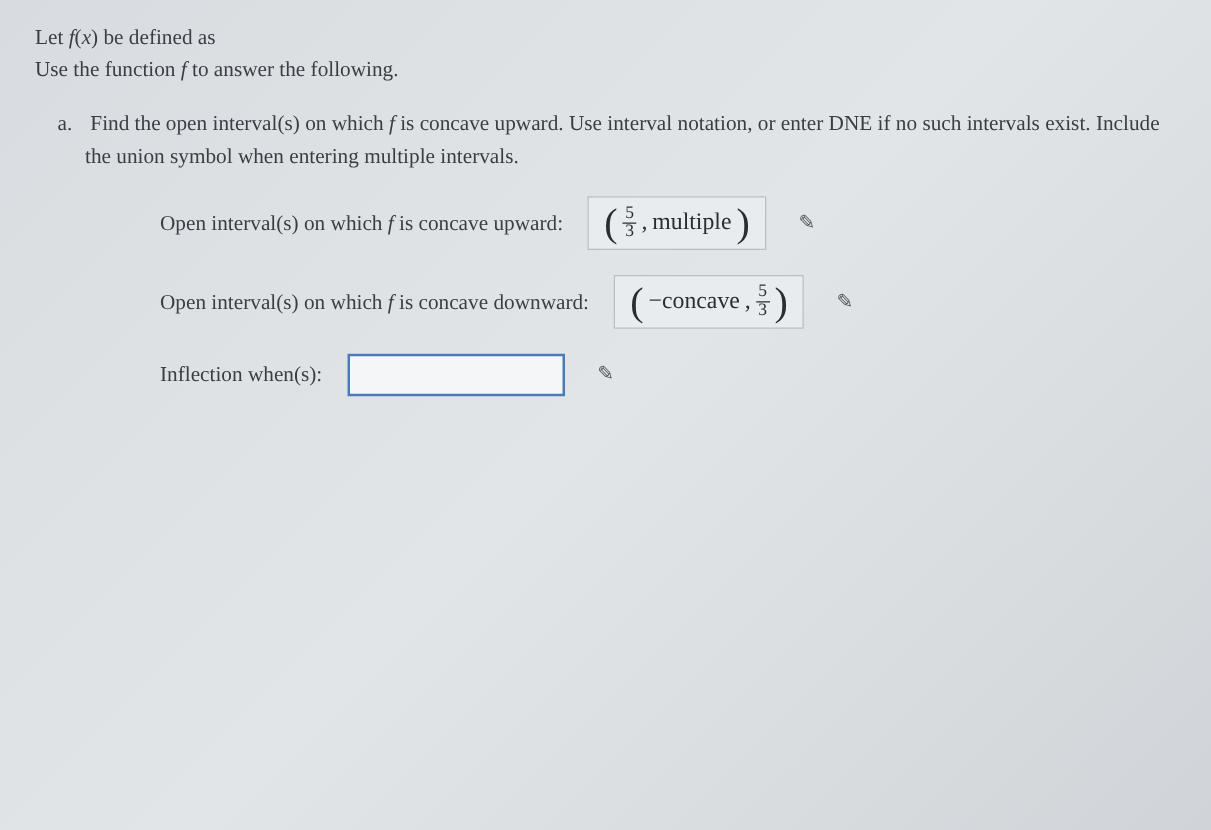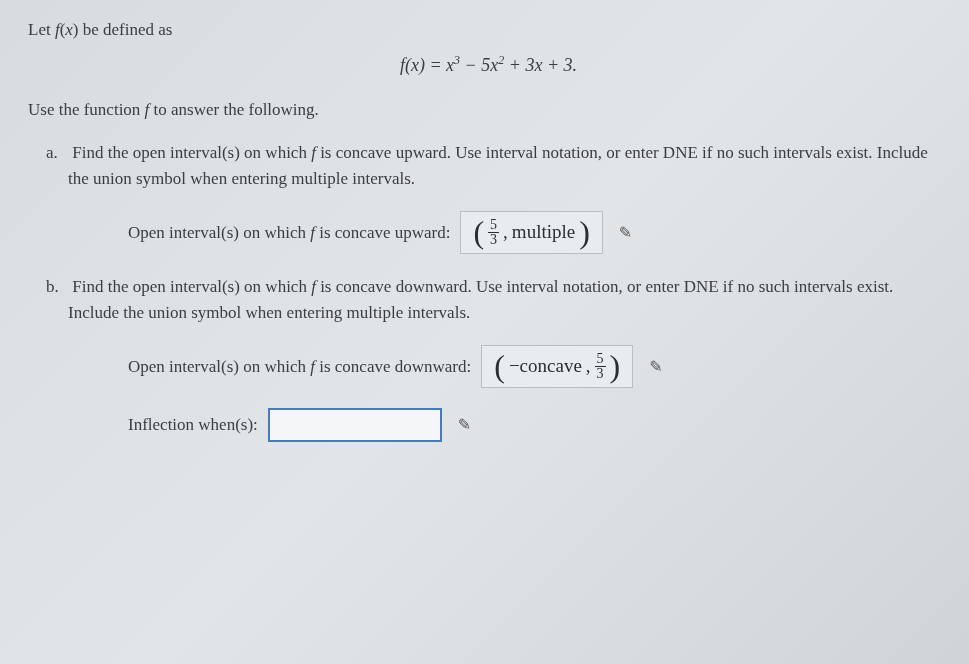--- a/index.html
+++ b/index.html
@@ -34,21 +34,21 @@
   .q-label {
     display: inline-block;
     width: 22px;
     margin-left: -22px;
   }
   .q-text {}
   .answer-line {
     margin: 20px 0 20px 60px;
     display: flex;
     align-items: center;
-    gap: 10px;
+    gap: 20px;
   }
   .answer-box {
     background: #e8ecee;
     border: 1px solid #b8bec4;
     padding: 6px 12px;
     font-size: 19px;
     display: inline-flex;
     align-items: center;
     gap: 4px;
     font-family: Georgia, serif;
@@ -83,23 +83,20 @@
 </style>
 </head>
 <body>
 
 <div class="page">
 
   <div>
     <span>Let </span><span class="f">f</span>(<span class="var">x</span>) be defined as
   </div>
 
-  <div class="equation">
-    <span class="f">f</span>(<span class="var">x</span>) = <span class="var">x</span><span class="sup">3</span> − 5<span class="var">x</span><span class="sup">2</span> + 3<span class="var">x</span> + 3.
-  </div>
 
   <div>
     Use the function <span class="f">f</span> to answer the following.
   </div>
 
   <div class="question-list">
 
     <div class="q">
       <span class="q-label">a.</span>
       <span class="q-text">
@@ -116,26 +113,20 @@
           <span class="num">5</span>
           <span class="den">3</span>
         </span>
         <span>,</span>
         <span>multiple</span>
         <span class="paren">)</span>
       </span>
       <span class="pencil">✎</span>
     </div>
 
-    <div class="q">
-      <span class="q-label">b.</span>
-      <span class="q-text">
-        Find the open interval(s) on which <span class="f">f</span> is concave downward. Use interval notation, or enter DNE if no such intervals exist. Include the union symbol when entering multiple intervals.
-      </span>
-    </div>
     <div class="answer-line">
       <span>
         Open interval(s) on which <span class="f">f</span> is concave downward:
       </span>
       <span class="answer-box">
         <span class="paren">(</span>
         <span>−concave</span>
         <span>,</span>
         <span class="frac">
           <span class="num">5</span>

